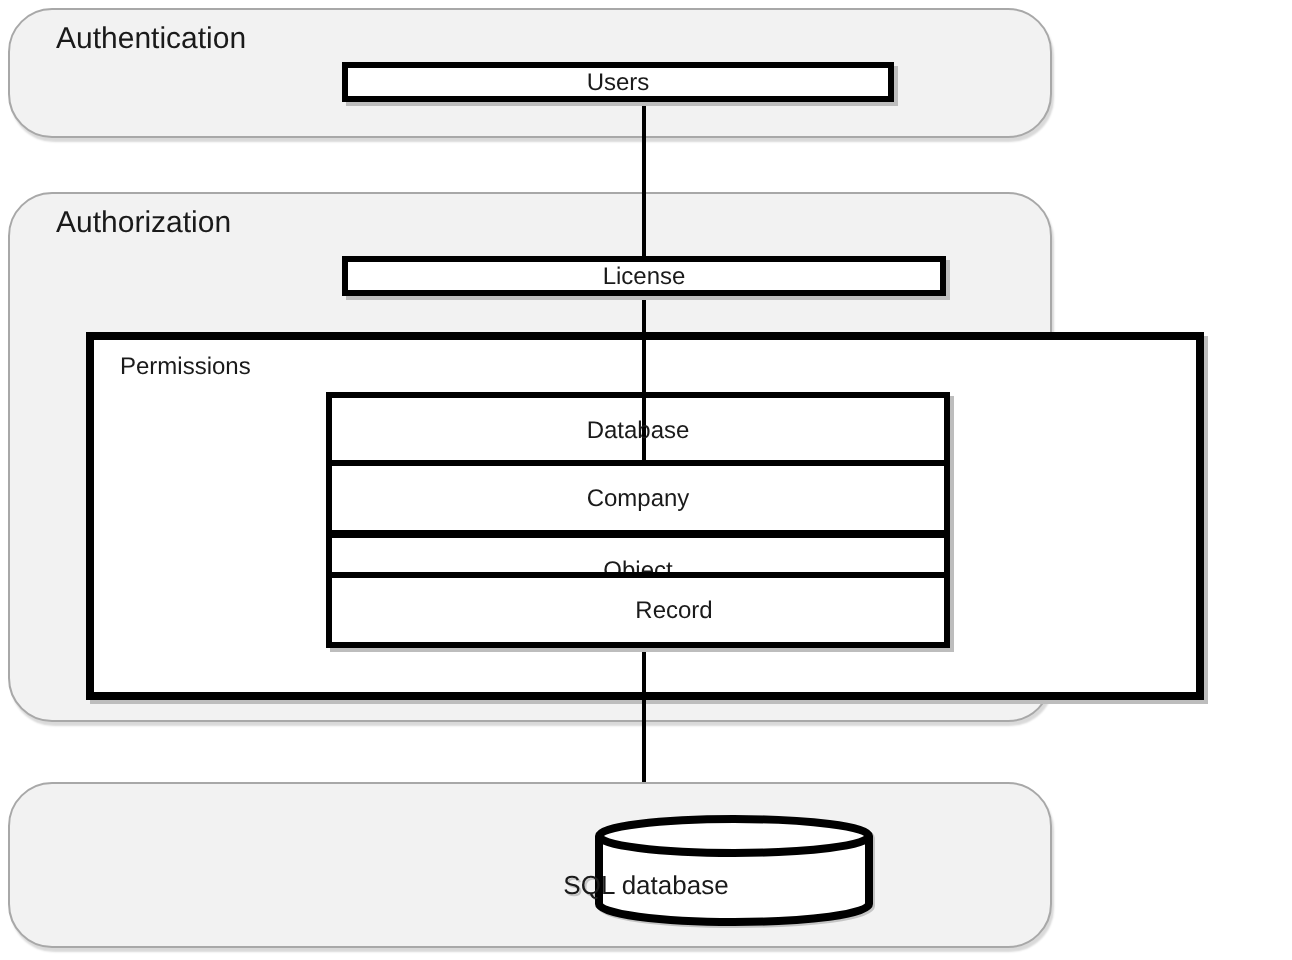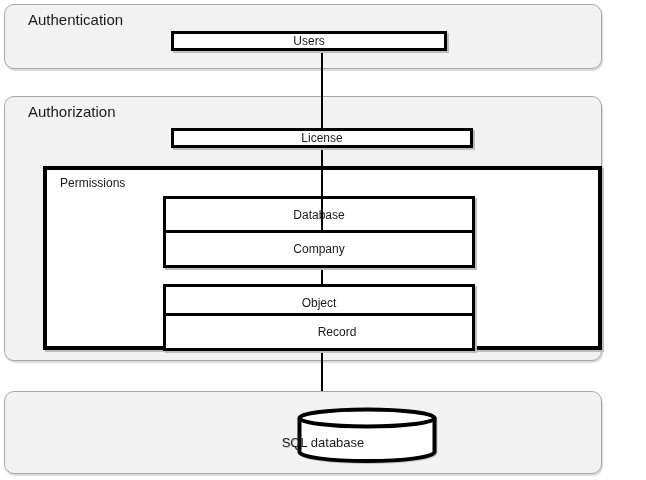--- a/index.html
+++ b/index.html
@@ -15,24 +15,24 @@
   html,body{width:646px;height:480px;}
   body{
     background:var(--page-bg);
     font-family:"Liberation Sans","DejaVu Sans",sans-serif;
     color:var(--text);
   }
   .diagram{position:relative;width:646px;height:480px;overflow:hidden;}
 
   
   .container{
-    position:absolute;left:4px;width:598px;
+    position:absolute;left:4px;width:522px;
     background:var(--container-fill);
     border:1px solid var(--container-border);
-    border-radius:10px;
+    border-radius:22px;
     box-shadow:1px 2px 1px rgba(0,0,0,0.15);
   }
   .container-authentication{top:4px;height:65px;}
   .container-authorization{top:96px;height:265px;}
   .container-storage{top:391px;height:83px;}
   .container-label{
     position:absolute;left:23px;top:5px;
     font-size:15px;line-height:20px;color:var(--text);
   }
 
@@ -54,22 +54,22 @@
     border:4px solid var(--shape-border);
     box-shadow:2px 2px 0 #bdbdbd;
   }
   .permissions-label{
     position:absolute;left:13px;top:3px;
     font-size:12px;line-height:20px;color:var(--text);
   }
   .perm-row{left:163px;width:312px;height:38px;}
   .box-database{top:196px;background:transparent;}
   .box-company {top:230px;}
-  .box-object  {top:284px;}
-  .box-record  {top:313px;padding-left:36px;}
+  .box-object  {top:266px;}
+  .box-record  {top:286px;padding-left:36px;}
 
   .connector{
     position:absolute;left:321px;top:48px;width:2px;height:343px;
     background:var(--connector);
   }
 
   .cylinder{
     position:absolute;left:253px;top:407px;width:140px;height:58px;
     filter:drop-shadow(1px 1px 0 #c4c4c4);
     padding-left:44px;

